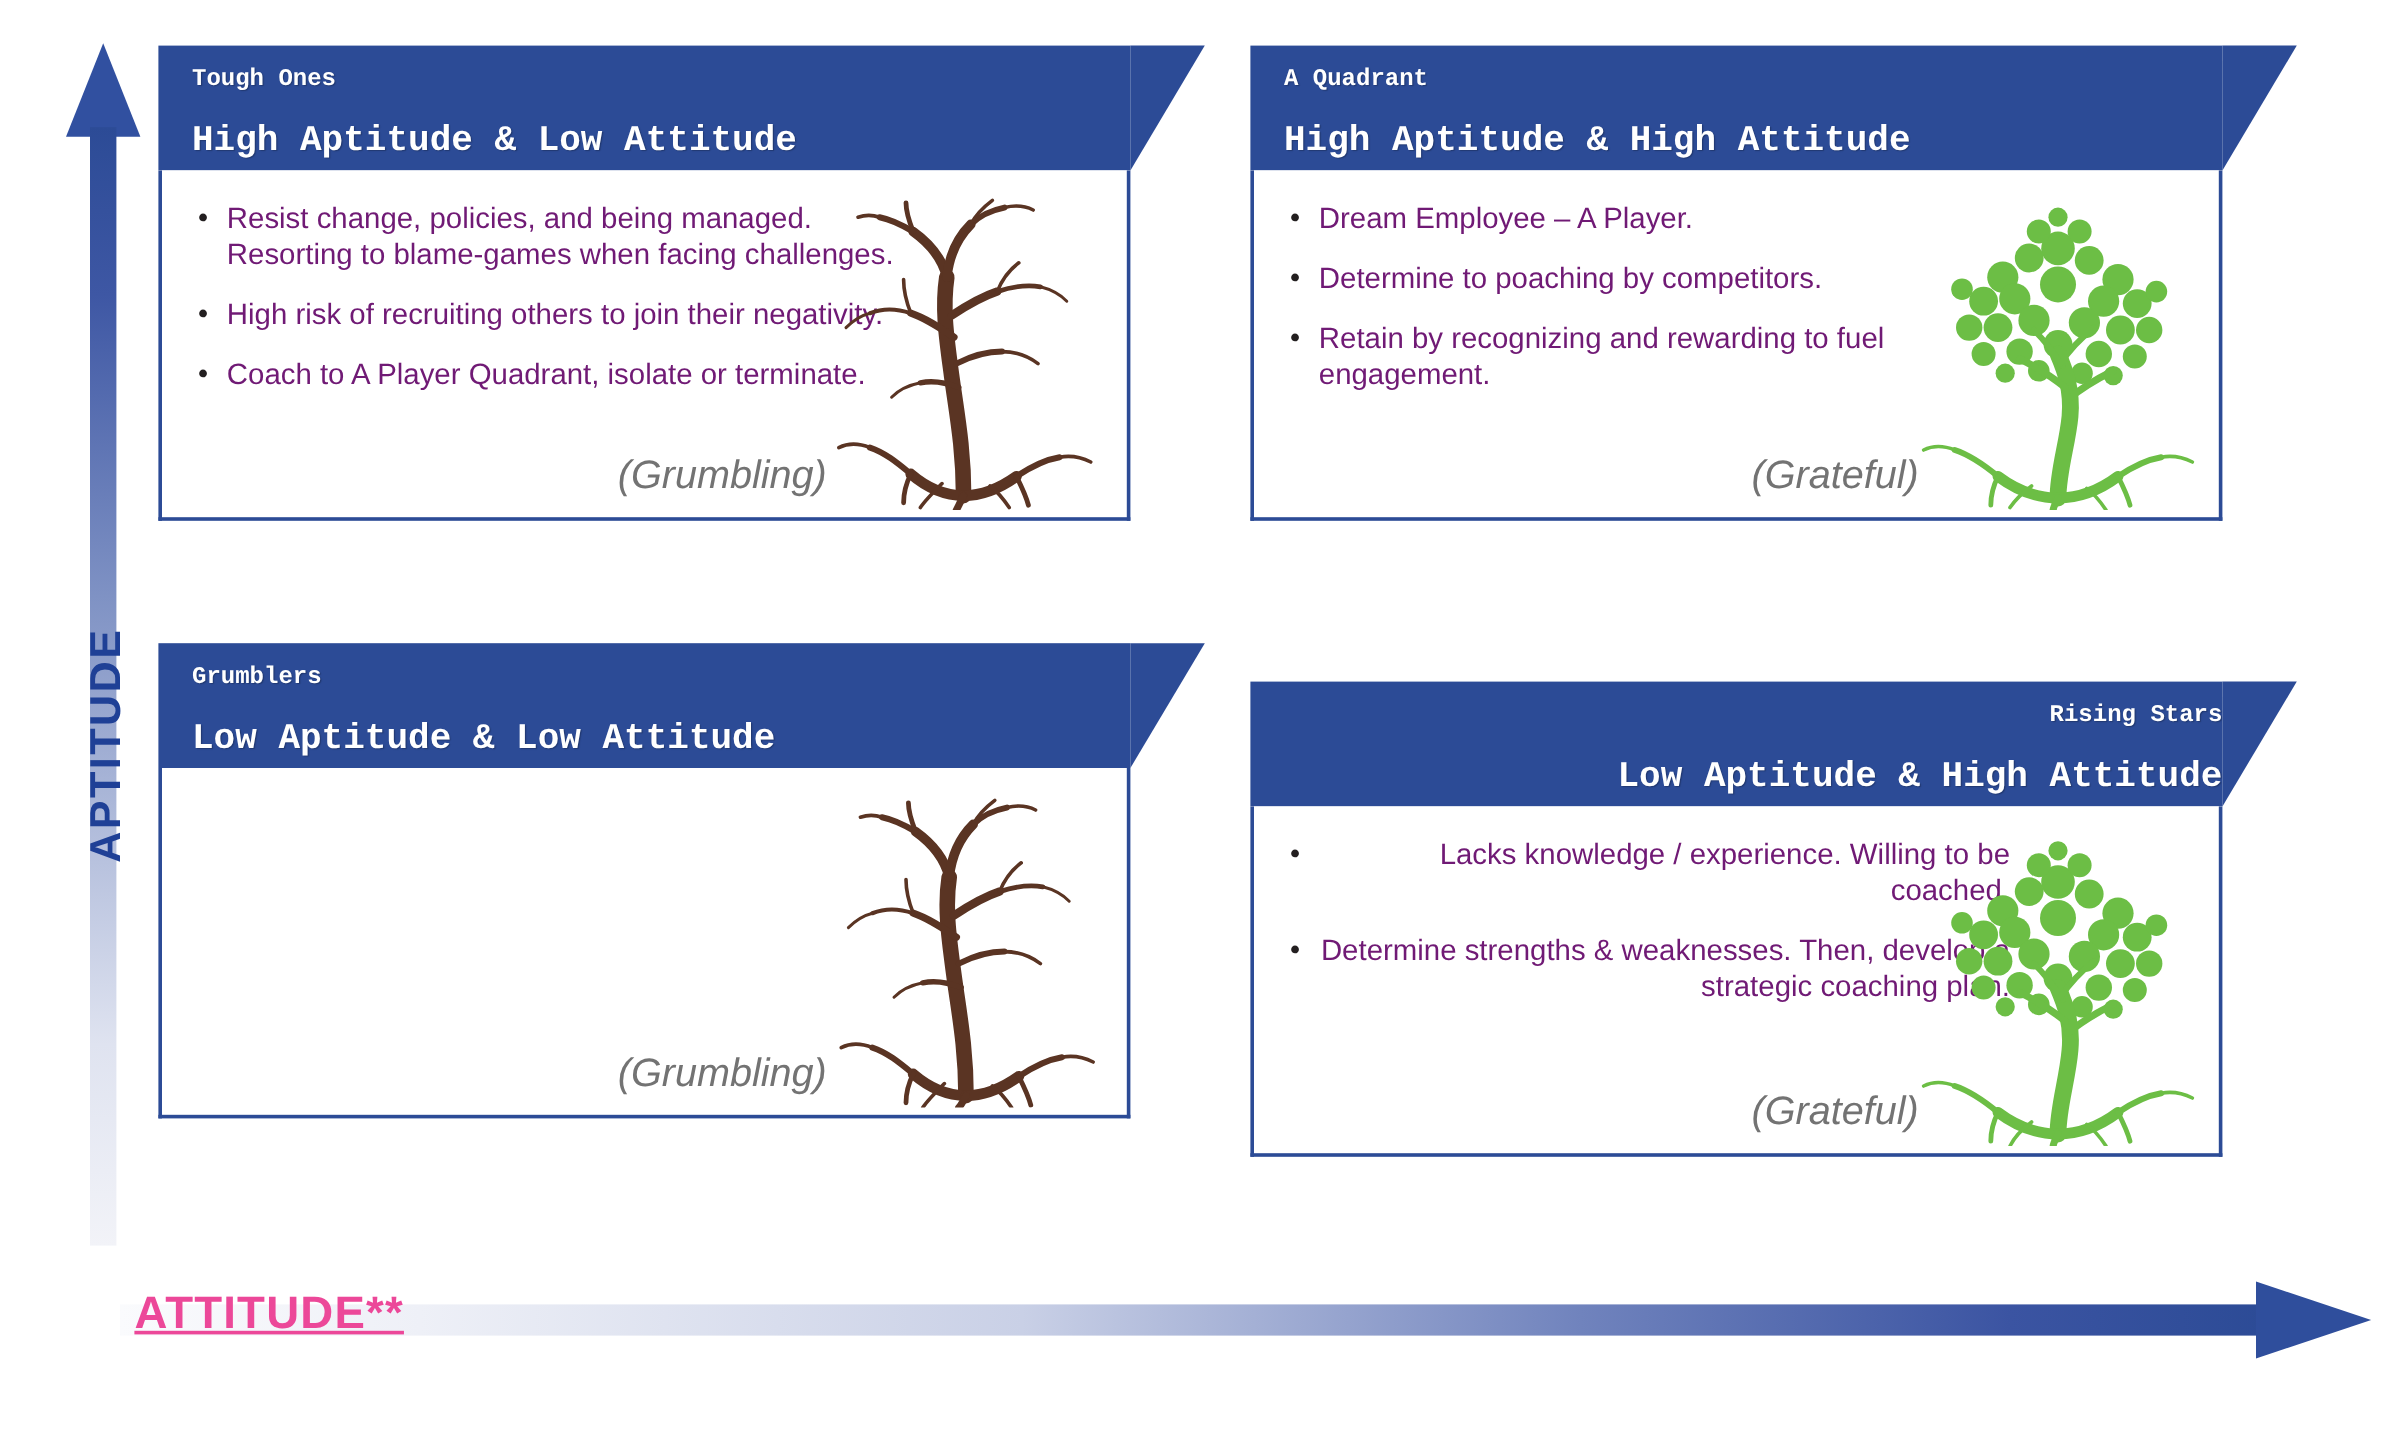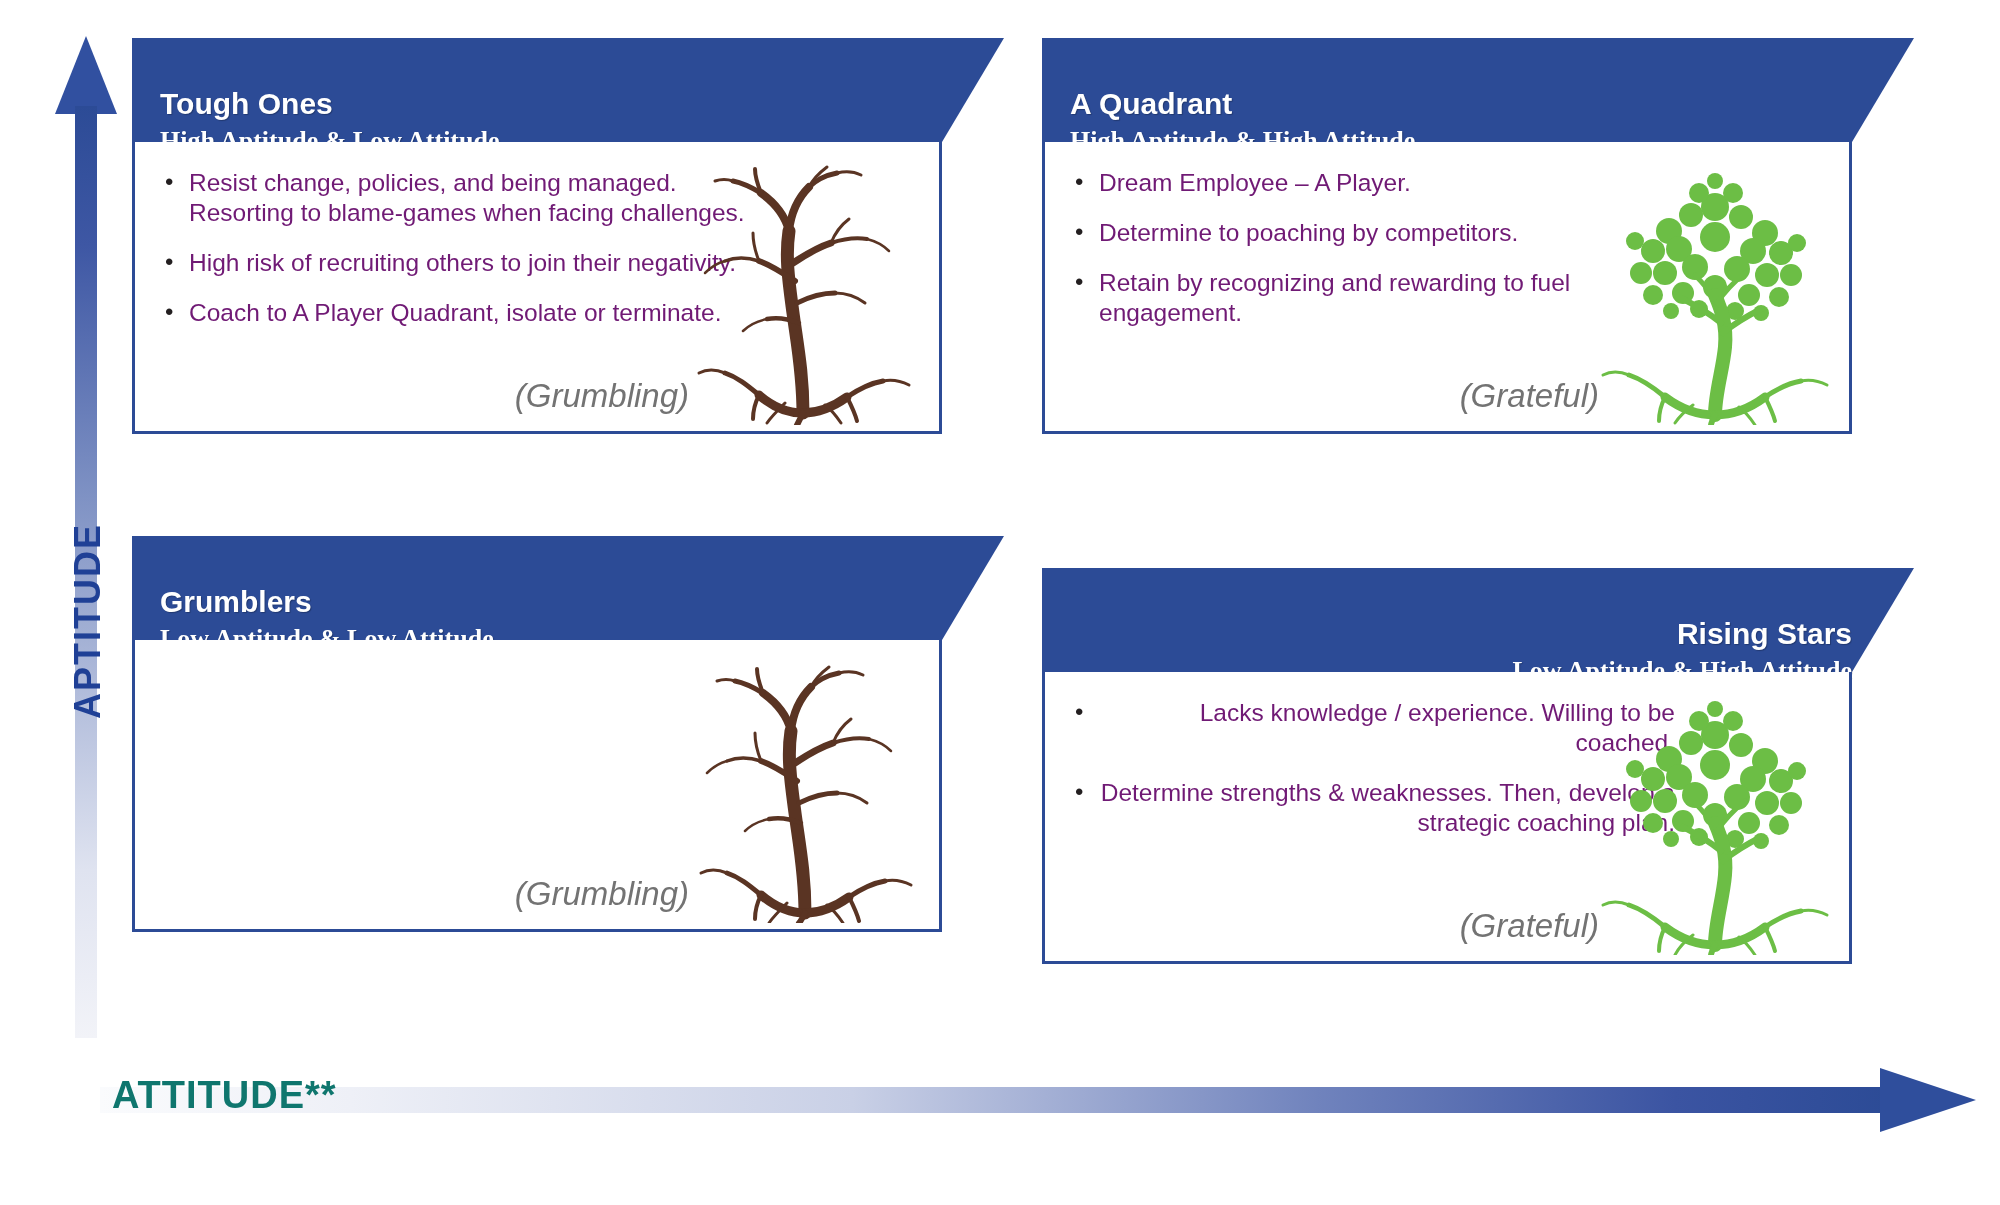--- a/index.html
+++ b/index.html
@@ -41,52 +41,53 @@
     background:linear-gradient(to right,#fafbfd 0%,#eef0f7 14%,#c9d0e6 42%,#7083bd 68%,#3b54a2 88%,#2c4b96 100%);
   }
   #h-axis .head{
     position:absolute; left:1780px; top:8px; width:0;height:0;
     border-top:32px solid transparent;
     border-bottom:32px solid transparent;
     border-left:96px solid #2f4e9c;
   }
   #h-axis-label{
     position:absolute; left:12px; top:14px;
-    color:#0f766e; font-weight:bold; font-size:38px; letter-spacing:1px;
+    color:#ec4899; font-weight:bold; font-size:38px; letter-spacing:1px;
     white-space:nowrap;
+    text-decoration:underline;
   }
 
   
   .quadrant{ position:absolute; }
   .q-header{
     position:relative;
     background:#2c4b96;
     color:#ffffff;
     height:104px;
     padding:10px 0 0 28px;
     box-sizing:border-box;
   }
   .q-header::after{
     content:"";
     position:absolute; right:-62px; top:0;
     width:0;height:0;
     border-top:104px solid #2c4b96;
     border-right:62px solid transparent;
   }
   .q-title{
-    font-size:30px; font-weight:bold; line-height:37px;
+    font-size:20px; font-weight:bold; line-height:37px;
     letter-spacing:0px;
     text-shadow:1px 1px 1px rgba(0,0,0,.25);
-    font-family:Liberation Sans, sans-serif;
-    margin-top:37px;
+    font-family:Liberation Mono, monospace;
   }
   .q-subtitle{
-    font-size:26px; font-weight:bold; line-height:37px;
+    font-size:30px; font-weight:bold; line-height:37px;
     text-shadow:1px 1px 1px rgba(0,0,0,.25);
-    font-family:Liberation Serif, serif;
+    font-family:Liberation Mono, monospace;
+    margin-top:15px;
   }
   .q-body{
     position:relative;
     border:3px solid #2c4b96;
     border-top:none;
     background:#ffffff;
     box-sizing:border-box;
     height:292px;
     overflow:hidden;
   }

